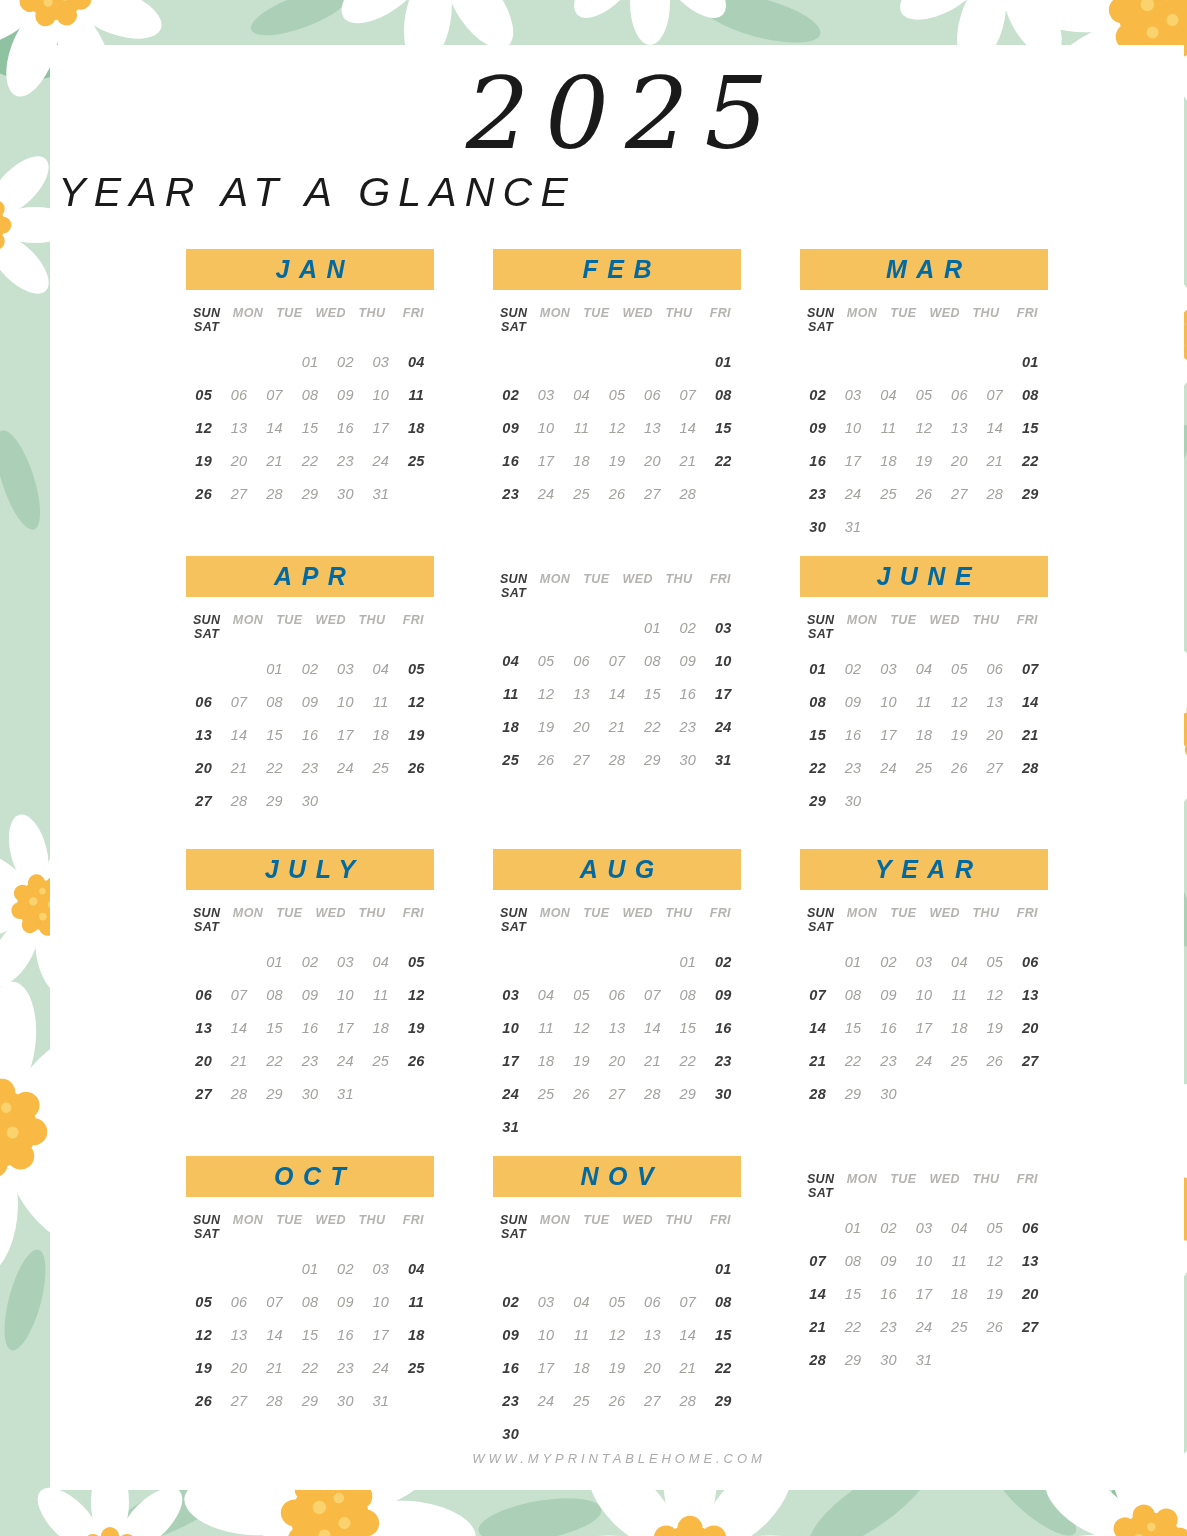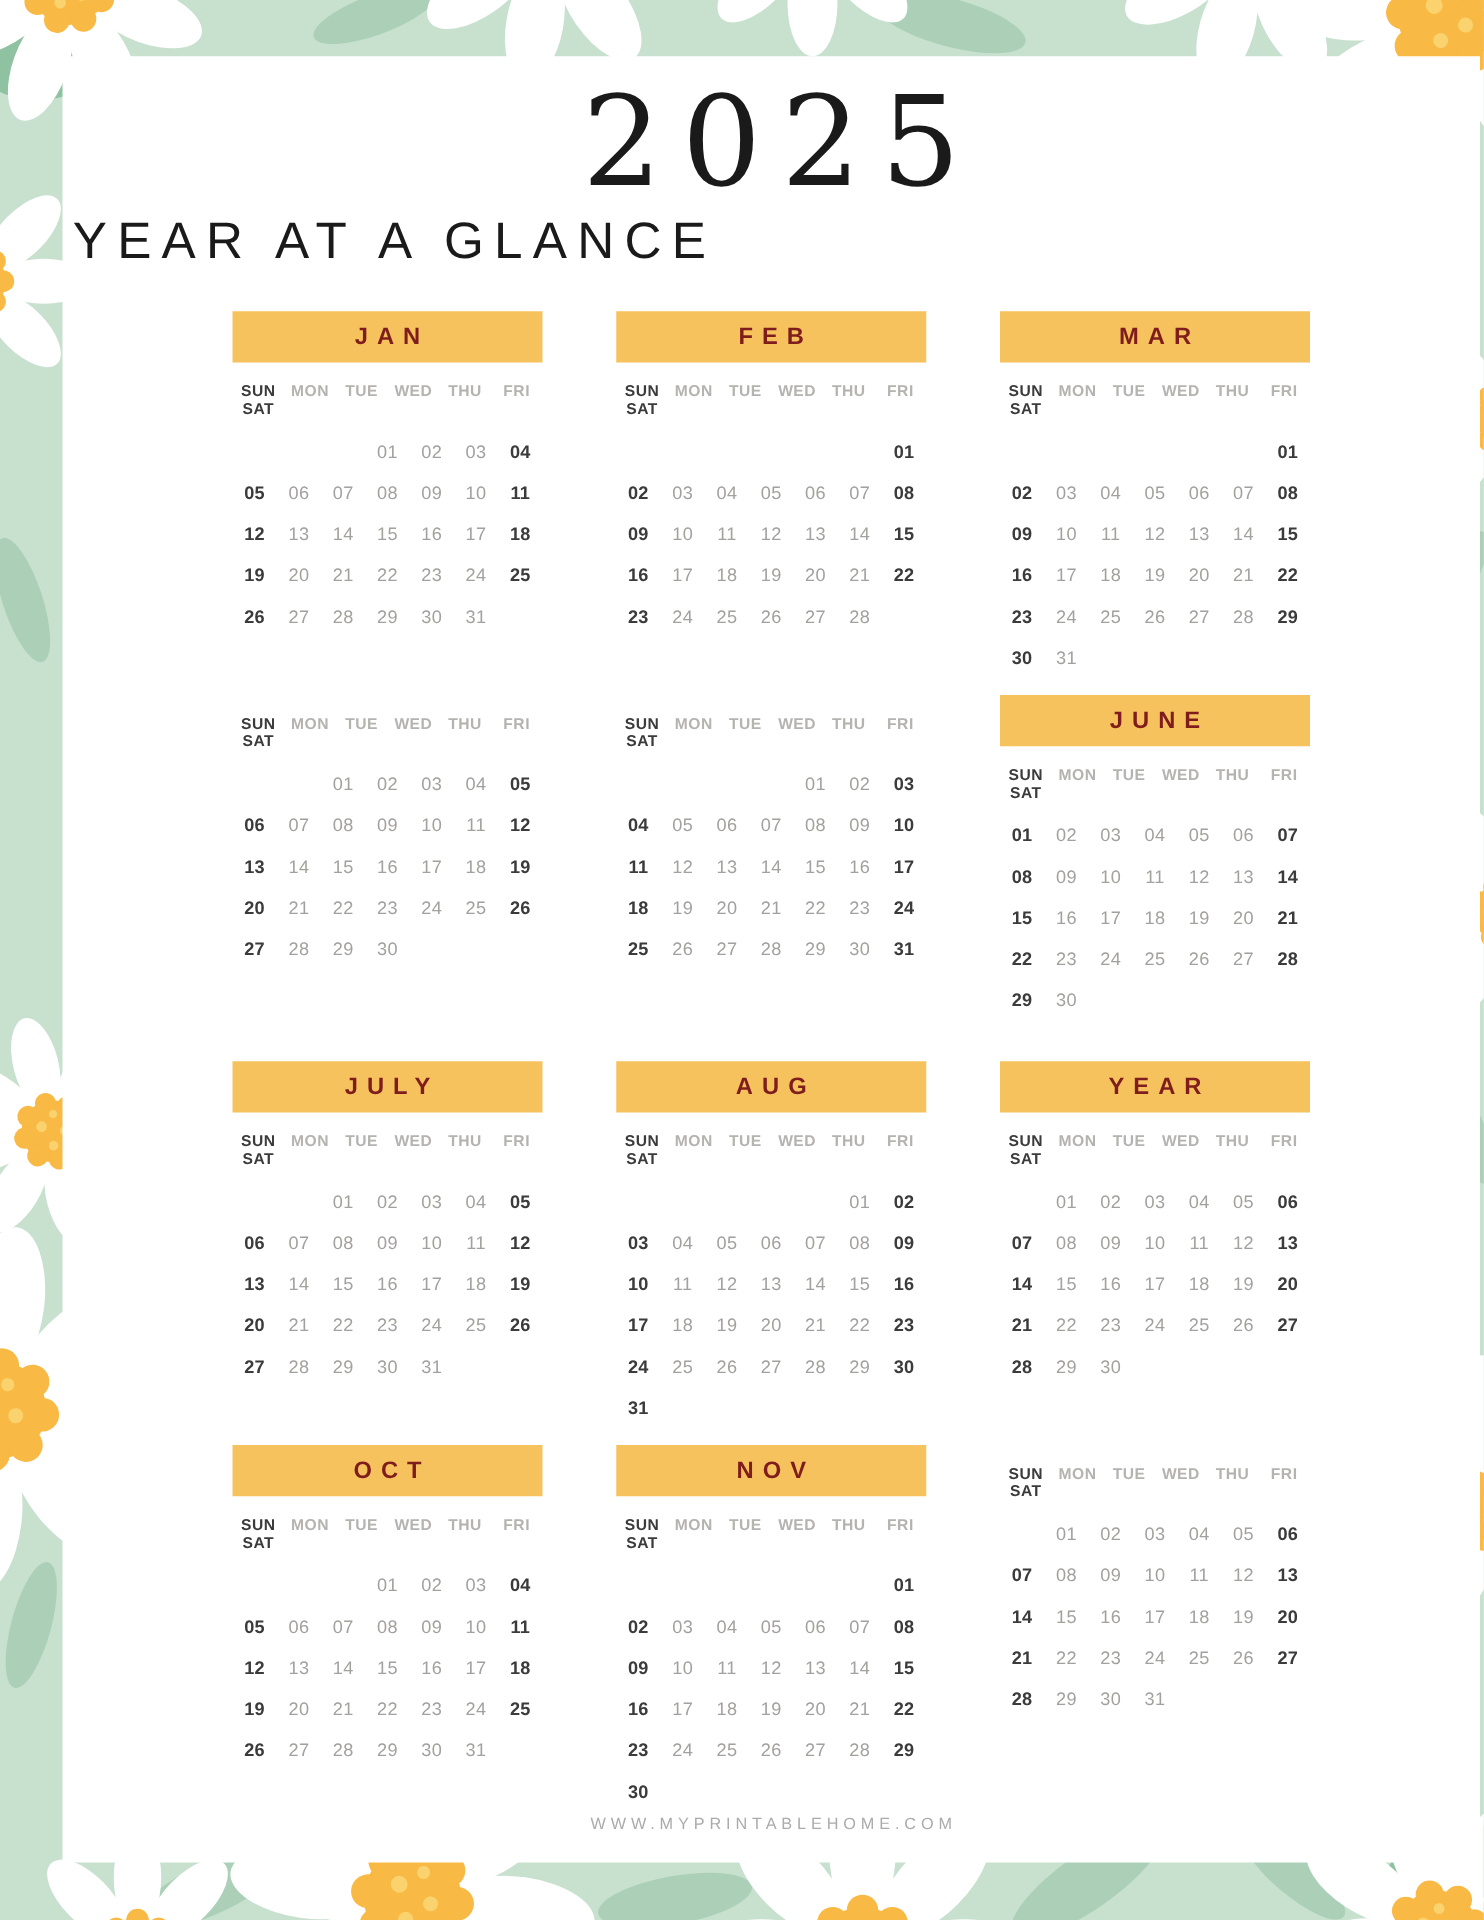--- a/index.html
+++ b/index.html
@@ -5,20 +5,21 @@
   html,body{margin:0;padding:0;}
   body{
     width:1187px;height:1536px;position:relative;overflow:hidden;
     background:var(--bg-green,#C8E1CF);
     font-family:"Liberation Sans",sans-serif;
   }
   .border-art{position:absolute;left:0;top:0;width:1187px;height:1536px;}
   .content{
     position:absolute;left:50px;top:45px;width:1134px;height:1445px;
     background:#ffffff;
+    font-style:italic;
   }
   .title{
     margin:16px 0 0;text-align:center;
     font-family:"DejaVu Serif","Liberation Serif",serif;
     font-size:100px;line-height:1.05;font-weight:500;
     letter-spacing:0.16em;text-indent:0.16em;
     color:var(--text-dark,#1a1a1a);
   }
   .subtitle{
     margin:4px 0 0;
@@ -31,21 +32,21 @@
     display:grid;grid-template-columns:repeat(3,248px);
     column-gap:59px;row-gap:13px;
     align-items:start;
   }
   .month{min-height:280px;}
   .month-header{
     height:41px;background:var(--yellow,#F6C25E);
     display:flex;align-items:center;justify-content:center;
   }
   .month-name{
-    color:#7f1d1d;font-size:19px;font-weight:700;
+    color:#0369a1;font-size:25px;font-weight:700;
     letter-spacing:0.38em;text-indent:0.38em;
   }
   .dow-row{display:grid;grid-template-columns:repeat(6,1fr);margin-top:16px;}
   .dow{
     text-align:center;font-size:12.5px;font-weight:600;letter-spacing:0.03em;
     color:var(--dow-gray,#B5B3B0);
   }
   .dow.weekend{color:var(--day-dark,#3B3B3B);}
   .dates{display:grid;grid-template-columns:repeat(7,1fr);grid-auto-rows:33px;margin-top:11px;}
   .d{
@@ -302,20 +303,23 @@
           <span class="d">31</span>
           <span class="d"></span>
           <span class="d"></span>
           <span class="d"></span>
           <span class="d"></span>
           <span class="d weekend"></span>
         </div>
   </section>
 
   <section class="month">
+    <div class="month-header">
+      <span class="month-name">APR</span>
+    </div>
     <div class="dow-row">
           <span class="dow weekend">SUN</span>
           <span class="dow">MON</span>
           <span class="dow">TUE</span>
           <span class="dow">WED</span>
           <span class="dow">THU</span>
           <span class="dow">FRI</span>
           <span class="dow weekend">SAT</span>
         </div>
     <div class="dates">

